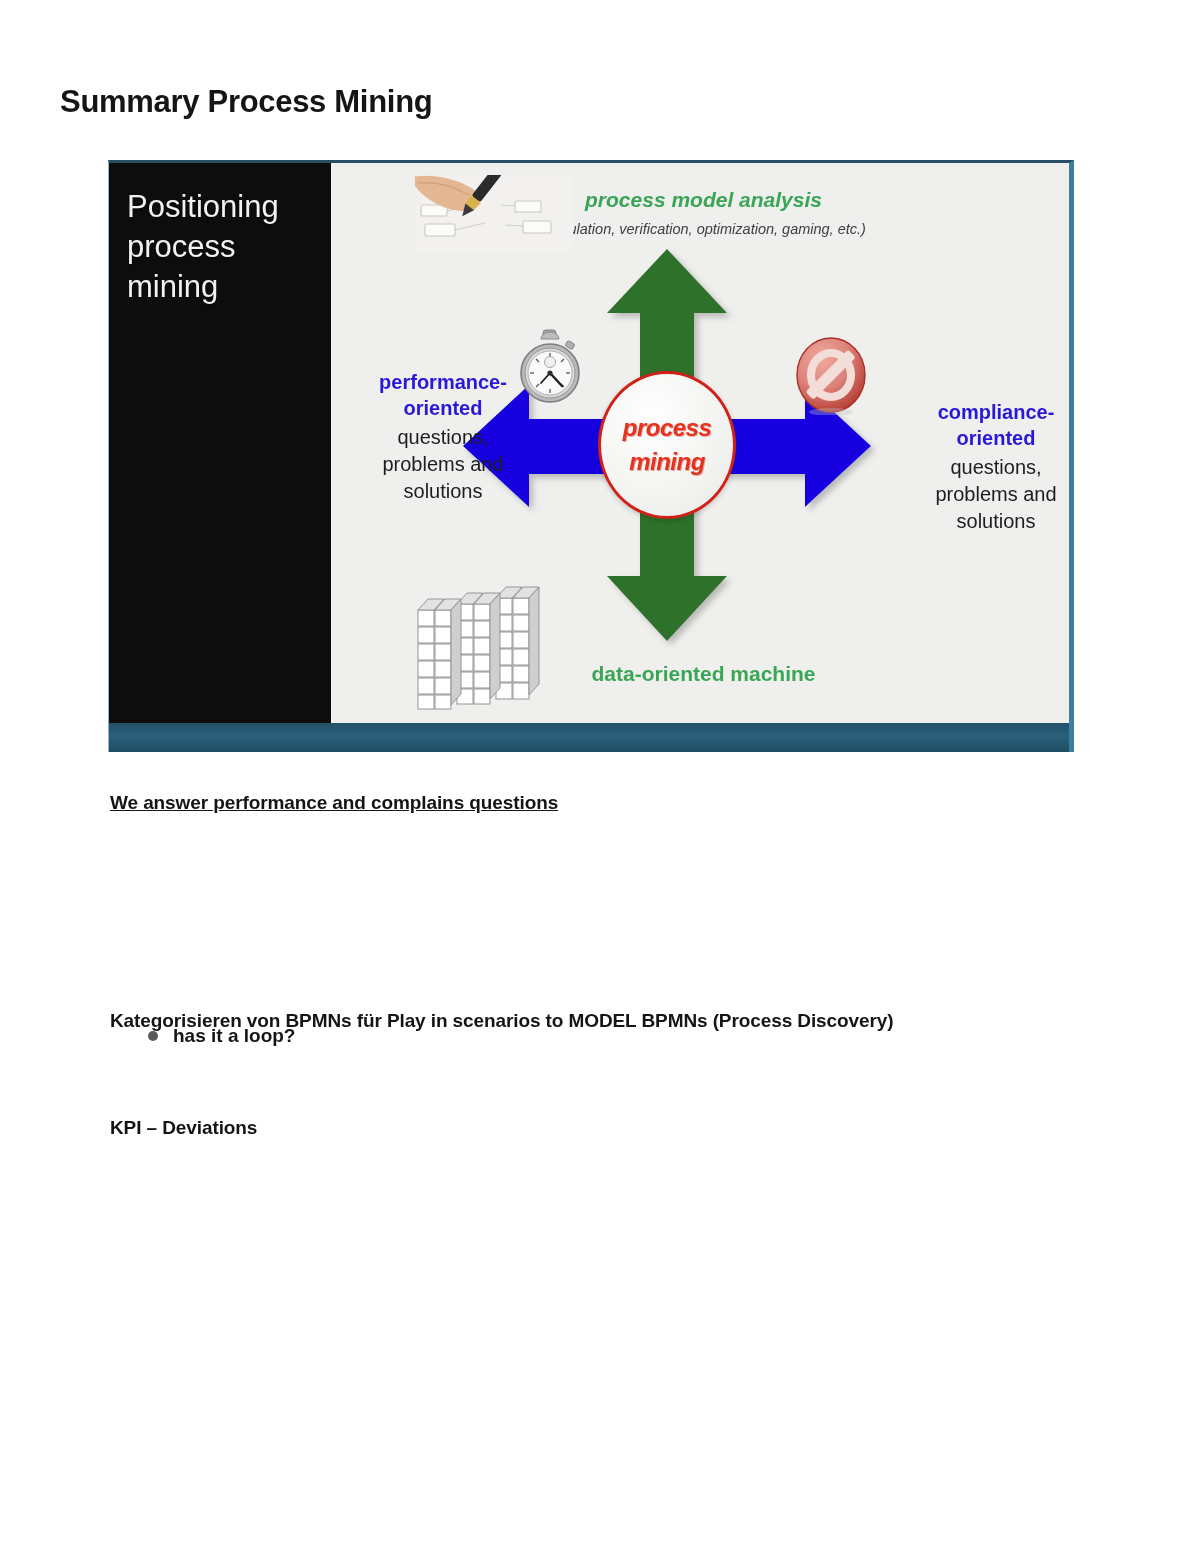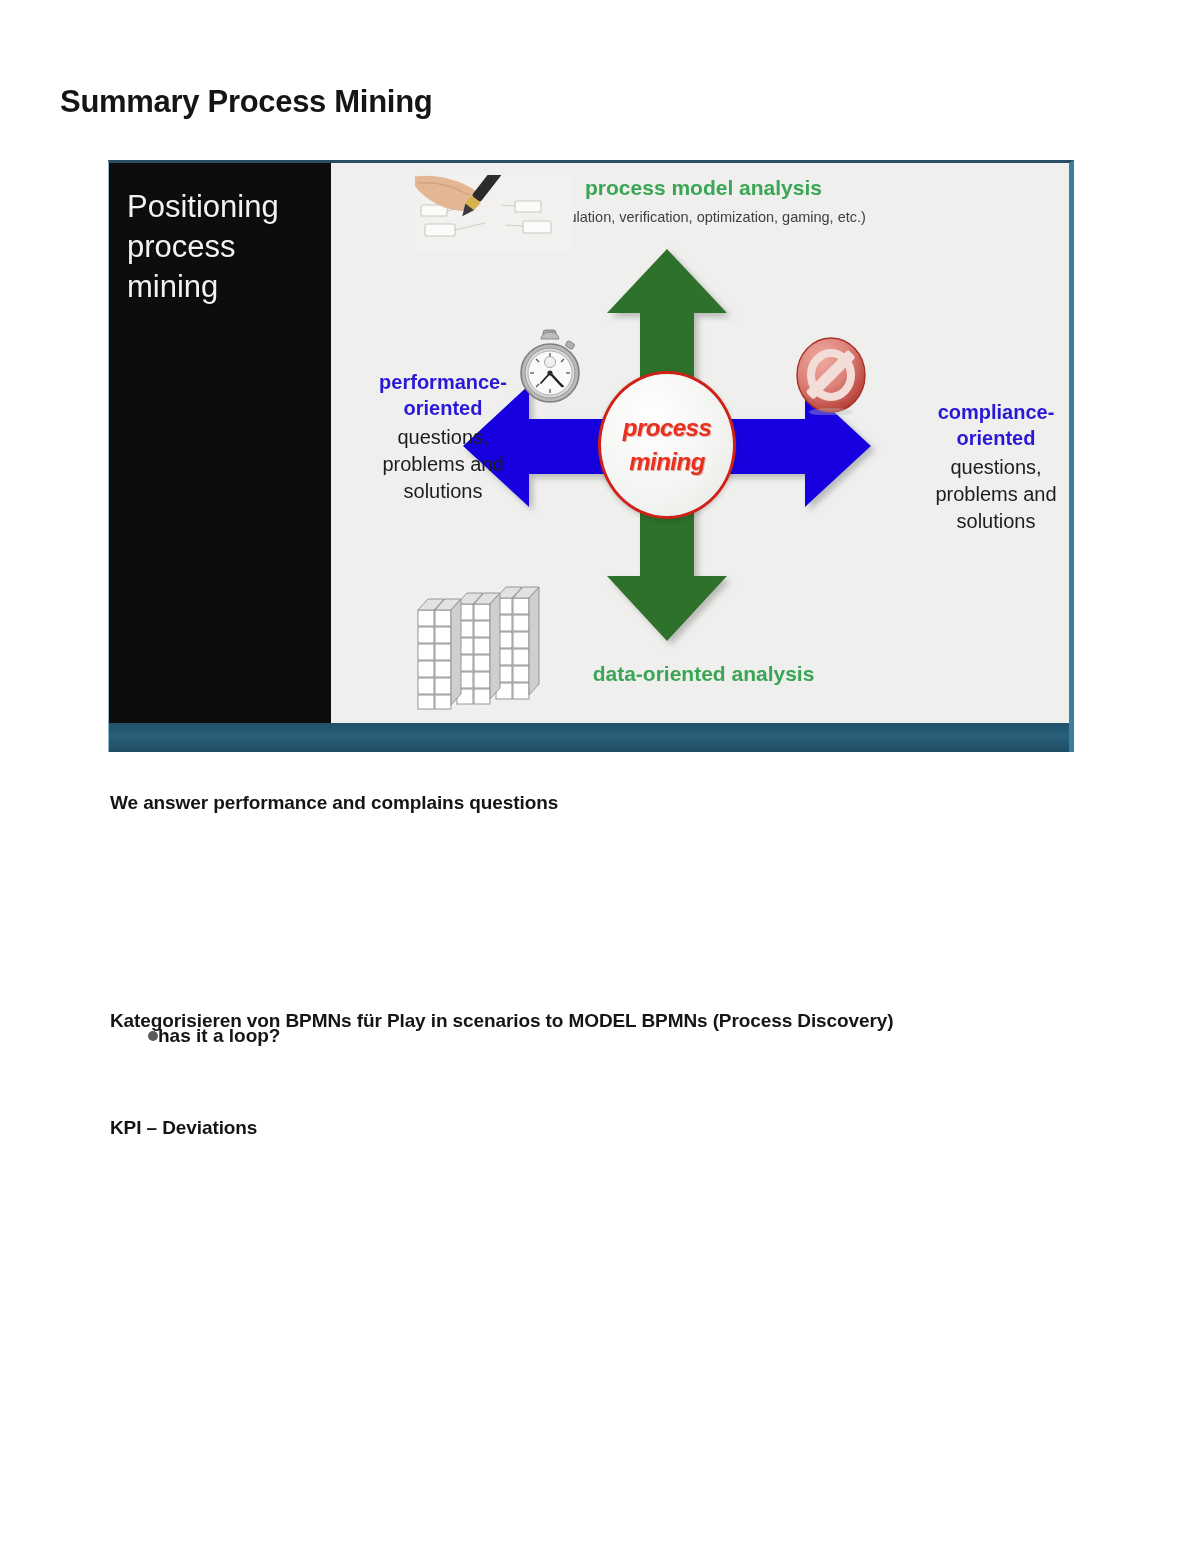--- a/index.html
+++ b/index.html
@@ -91,21 +91,21 @@
     color: #2a18d8;
     line-height: 1.32;
   }
   .lbl-dark {
     font-size: 20px;
     color: #1d1d1d;
     line-height: 1.36;
     margin-top: 2px;
   }
 
-  #label-top    { left: 145px; top: 12px;  width: 455px; }
+  #label-top    { left: 145px; top: 24px;  width: 455px; font-style: italic; }
   #label-bottom { left: 145px; top: 498px; width: 455px; }
   #label-left   { left: 12px;  top: 206px; width: 200px; }
   #label-right  { left: 570px; top: 236px; width: 190px; }
 
   
   .diagram-svg {
     position: absolute;
     left: 0; top: 0;
     width: 744px;
     height: 563px;
@@ -179,30 +179,31 @@
   }
 
   
   .note {
     position: absolute;
     font-size: 19px;
     font-weight: bold;
     color: #151515;
     letter-spacing: -0.1px;
   }
-  #note-1 { left: 110px; top: 792px; }
+  #note-1 { left: 110px; top: 792px; text-decoration: underline; }
   #note-2 { left: 110px; top: 980px; margin-top: 30px; }
   #note-3 { left: 110px; top: 1117px; }
 
   .bullet-row {
     position: absolute;
     left: 148px;
     top: 1025px;
     display: flex;
     align-items: center;
+    gap: 15px;
   }
   .bullet-dot {
     width: 10px;
     height: 10px;
     border-radius: 50%;
     background: #5a5a5a;
     flex: 0 0 10px;
   }
   .bullet-text {
     font-size: 19px;
@@ -401,21 +402,21 @@
         <span>process</span>
         <span>mining</span>
       </div>
 
       <div class="lbl" id="label-top">
         <div class="lbl-green-hd">process model analysis</div>
         <div class="lbl-sub">(simulation, verification, optimization, gaming, etc.)</div>
       </div>
 
       <div class="lbl" id="label-bottom">
-        <div class="lbl-green-hd">data-oriented analysis</div>
+        <div class="lbl-green-hd">data-oriented machine</div>
       </div>
 
       <div class="lbl" id="label-left">
         <div class="lbl-blue-hd">
           <div>performance-</div>
           <div>oriented</div>
         </div>
         <div class="lbl-dark">
           <div>questions,</div>
           <div>problems and</div>

